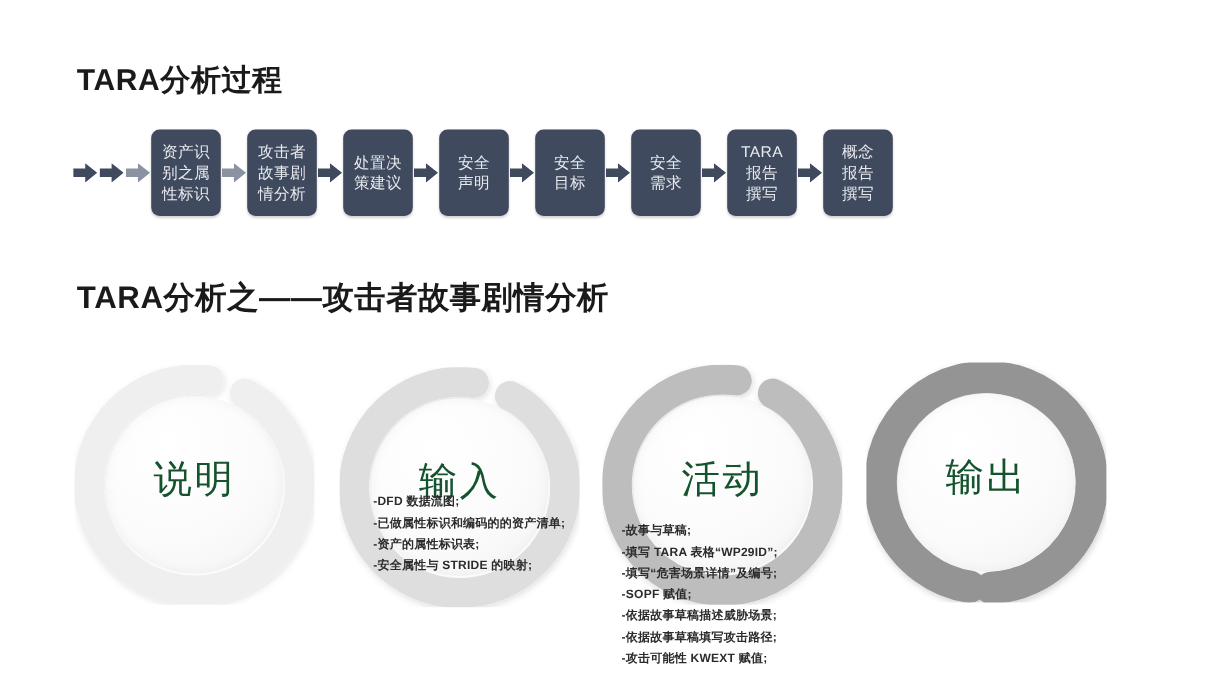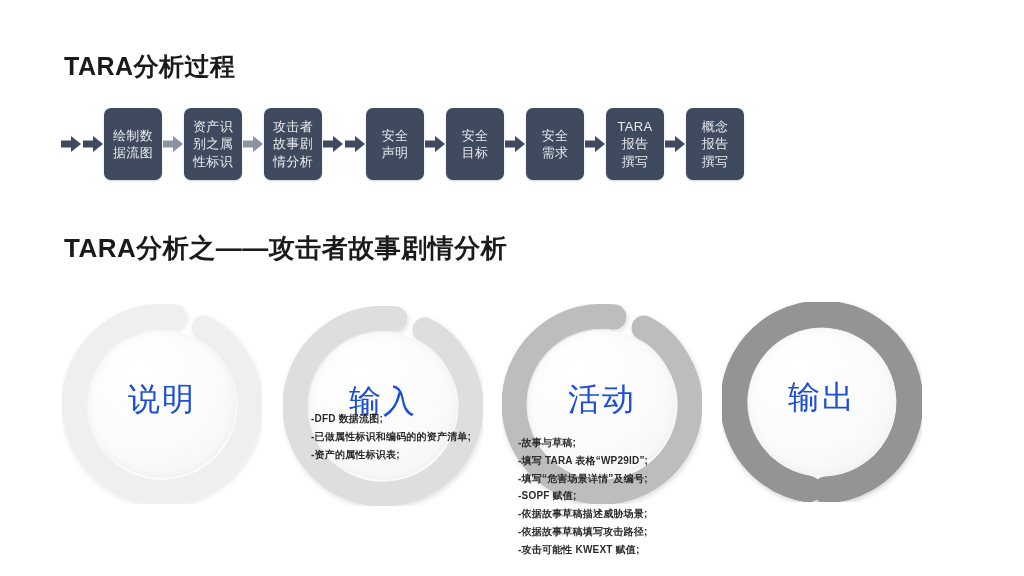--- a/index.html
+++ b/index.html
@@ -113,21 +113,21 @@
     background: radial-gradient(circle at 35% 28%, #ffffff 0%, #fbfbfb 55%, #f2f2f2 100%);
     box-shadow: inset 0 0 10px rgba(0,0,0,0.045);
   }
   .ring-label {
     position: absolute;
     left: 0;
     width: 200px;
     top: 74px;
     text-align: center;
     font-size: 32px;
-    color: #1d4ed8;
+    color: #14532d;
     letter-spacing: 2px;
     font-family: "DejaVu Sans", "Liberation Sans", sans-serif;
   }
 
   .ring-list {
     position: absolute;
     font-size: 10px;
     color: #2b2b2b;
     line-height: 1.78;
     white-space: nowrap;
@@ -159,24 +159,20 @@
           <path d="M0 4.5h10V0l10 8-10 8v-4.5H0z" fill="#3f4a5e"></path>
         </svg>
     </div>
 
     <div class="flow-arrow">
       <svg width="20" height="16" viewBox="0 0 20 16">
           <path d="M0 4.5h10V0l10 8-10 8v-4.5H0z" fill="#3f4a5e"></path>
         </svg>
     </div>
 
-    <div class="flow-box">
-      <span class="ln">绘制数</span>
-      <span class="ln">据流图</span>
-    </div>
     <div class="flow-arrow">
       <svg width="20" height="16" viewBox="0 0 20 16">
           <path d="M0 4.5h10V0l10 8-10 8v-4.5H0z" fill="#8b93a3"></path>
         </svg>
     </div>
 
     <div class="flow-box">
       <span class="ln">资产识</span>
       <span class="ln">别之属</span>
       <span class="ln">性标识</span>
@@ -191,20 +187,24 @@
       <span class="ln">攻击者</span>
       <span class="ln">故事剧</span>
       <span class="ln">情分析</span>
     </div>
     <div class="flow-arrow">
       <svg width="20" height="16" viewBox="0 0 20 16">
           <path d="M0 4.5h10V0l10 8-10 8v-4.5H0z" fill="#3f4a5e"></path>
         </svg>
     </div>
 
+    <div class="flow-box">
+      <span class="ln">处置决</span>
+      <span class="ln">策建议</span>
+    </div>
     <div class="flow-arrow">
       <svg width="20" height="16" viewBox="0 0 20 16">
           <path d="M0 4.5h10V0l10 8-10 8v-4.5H0z" fill="#3f4a5e"></path>
         </svg>
     </div>
 
     <div class="flow-box">
       <span class="ln">安全</span>
       <span class="ln">声明</span>
     </div>
@@ -306,20 +306,21 @@
         <path d="M 112 13 A 88 88 0 1 0 188 98 C 188 70 168 36 142 24" fill="none" stroke="#bdbdbd" stroke-width="25" stroke-linecap="round" filter="url(#sh2)"></path>
       </svg>
       <div class="ring-core"></div>
       <div class="ring-label">活动</div>
     </div>
 
     <div class="ring-list" id="list-1">
       <span class="li">-DFD 数据流图;</span>
       <span class="li">-已做属性标识和编码的的资产清单;</span>
       <span class="li">-资产的属性标识表;</span>
+      <span class="li">-安全属性与 STRIDE 的映射;</span>
     </div>
 
     <div class="ring-list" id="list-2">
       <span class="li">-故事与草稿;</span>
       <span class="li">-填写 TARA 表格“WP29ID”;</span>
       <span class="li">-填写“危害场景详情”及编号;</span>
       <span class="li">-SOPF 赋值;</span>
       <span class="li">-依据故事草稿描述威胁场景;</span>
       <span class="li">-依据故事草稿填写攻击路径;</span>
       <span class="li">-攻击可能性 KWEXT 赋值;</span>

